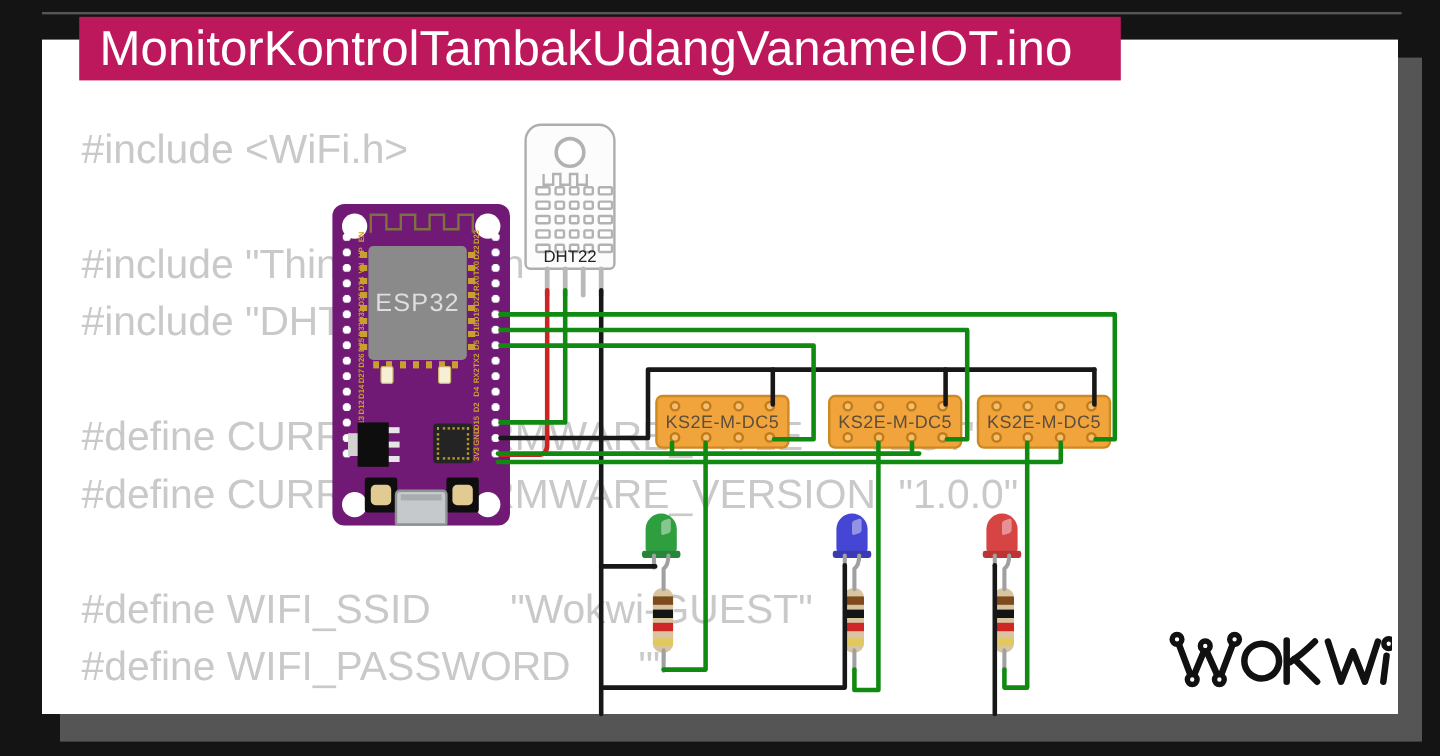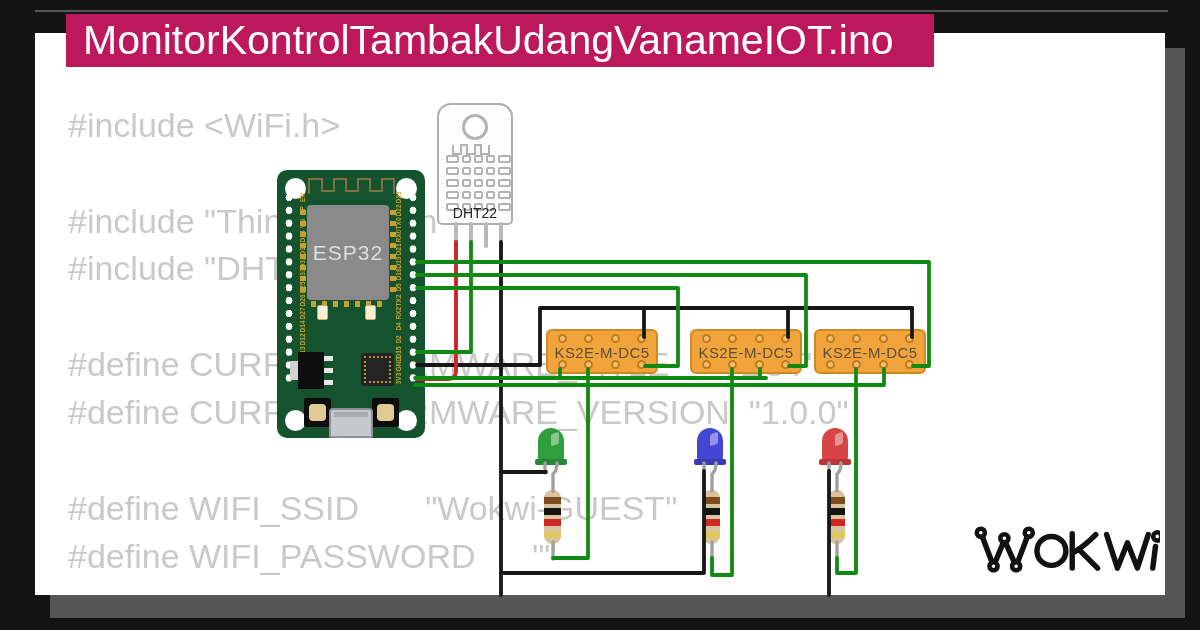--- a/index.html
+++ b/index.html
@@ -13,21 +13,21 @@
 
   .title-bar  { position:absolute; left:66px; top:14px; width:868px; height:53px; background:#be185d;
                 color:#fff; font-size:41px; line-height:52px; padding-left:17px; white-space:nowrap;
                 overflow:hidden; }
 
   .code-line  { position:absolute; left:68px; color:#c9c9c9; font-size:34px; line-height:42px;
                 white-space:pre; }
 
   
   .esp32 { position:absolute; left:277px; top:170px; width:148px; height:268px;
-           background:#14532d; border-radius:10px; }
+           background:#701a75; border-radius:10px; }
   .hole  { position:absolute; width:21px; height:21px; border-radius:50%; background:#fff; }
   .pincol { position:absolute; top:21px; width:10px; height:196px;
             background-image:radial-gradient(circle at 5px 6.5px, #fff 0 3.4px, transparent 3.6px);
             background-size:10px 12.9px; background-repeat:repeat-y; }
   .pin-labels { position:absolute; top:21px; width:12px; height:196px; color:#c8a02e;
                 font-size:6.5px; font-weight:bold; }
   .pin-labels span { position:absolute; top:calc(var(--i) * 12.9px); left:0; width:12px; height:12.9px;
                      line-height:12.9px; text-align:center; transform:rotate(-90deg); }
   .chip { position:absolute; left:30px; top:35px; width:82px; height:95px; background:#8a8a8a;
           border-radius:4px; }

